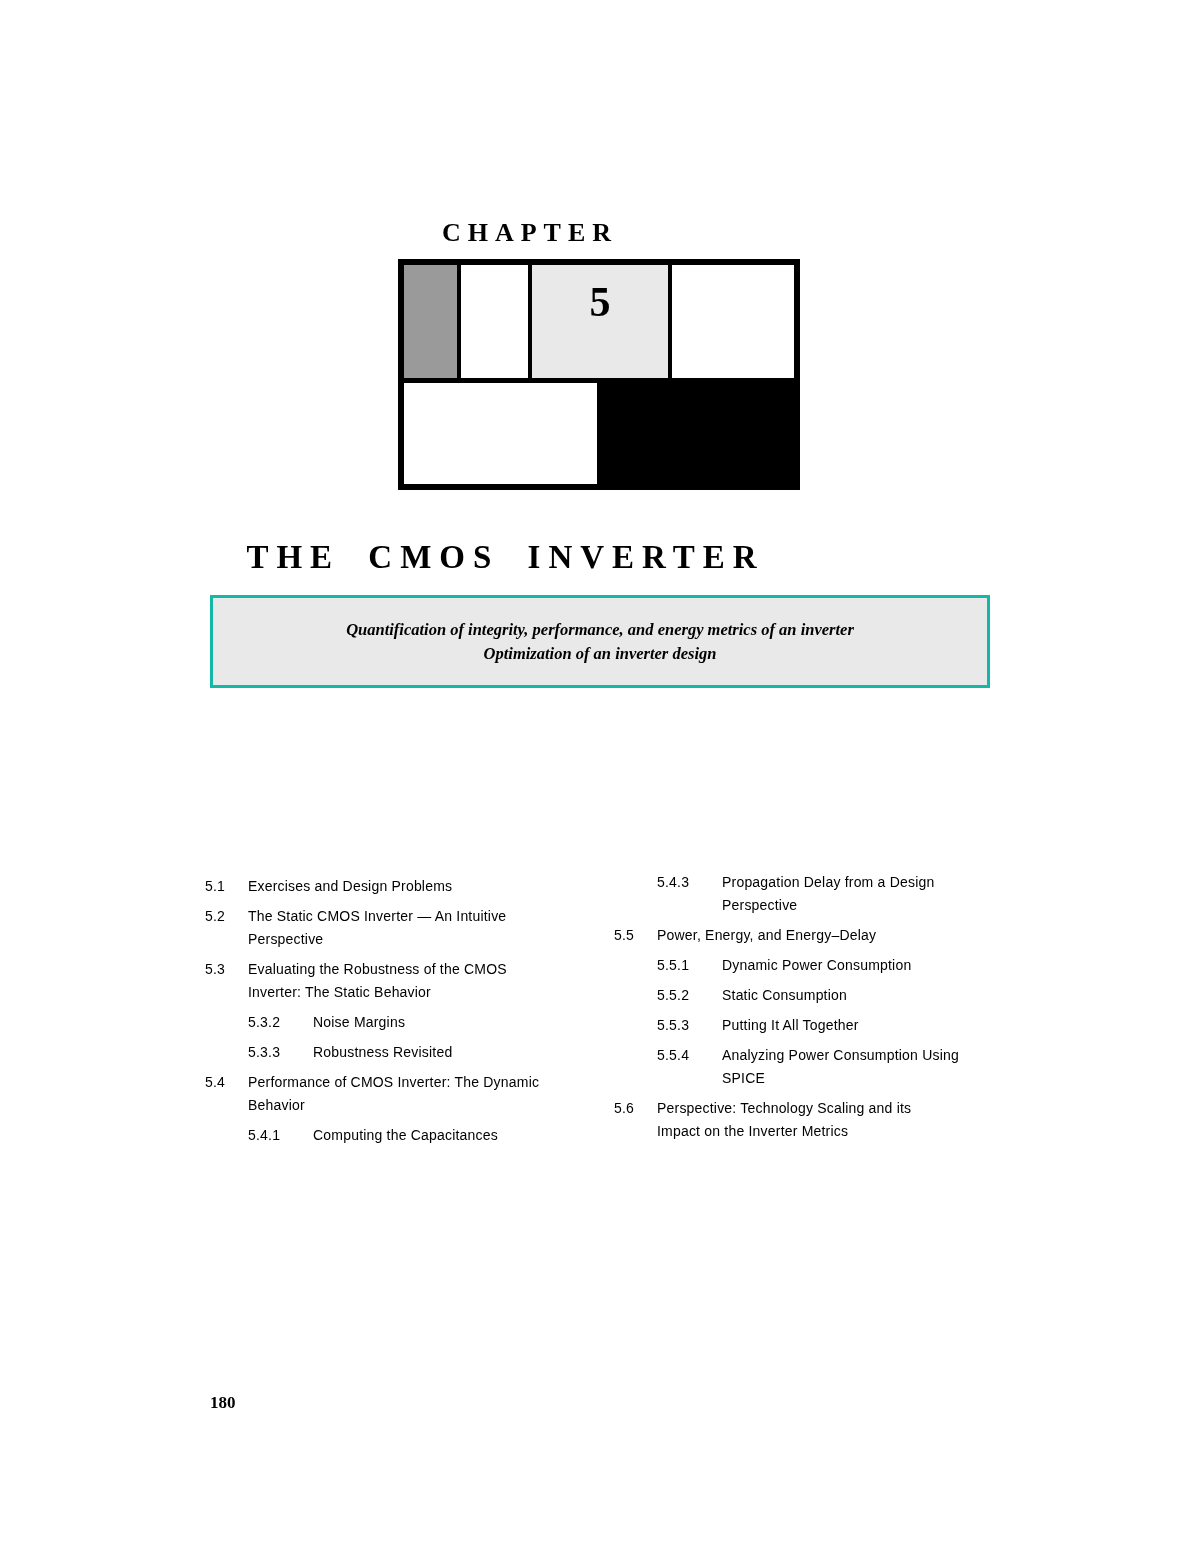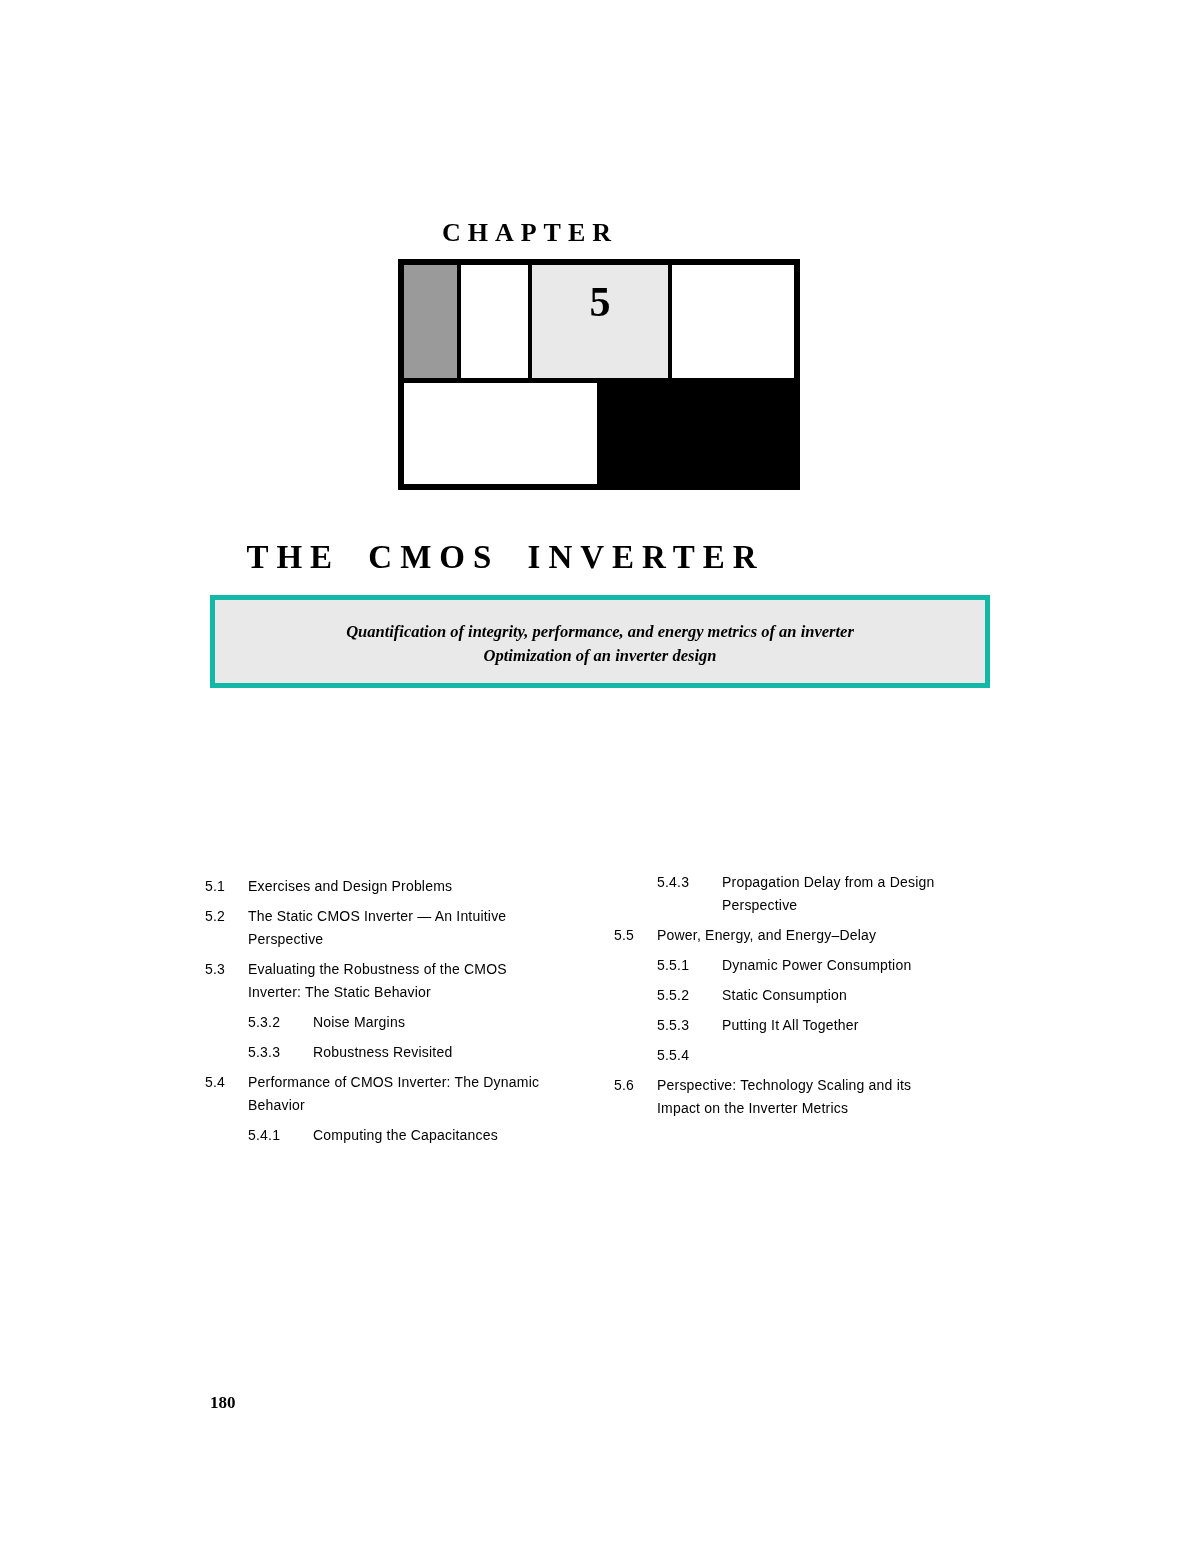--- a/index.html
+++ b/index.html
@@ -40,21 +40,21 @@
     position: absolute; top: 519px; left: 0; width: 1011px;
     text-align: center;
     font-family: "Liberation Serif", serif; font-weight: bold;
     font-size: 33px; letter-spacing: 8px; word-spacing: 12px; line-height: 1;
   }
 
   
   .abstract-box {
     position: absolute; left: 210px; top: 595px;
     width: 780px; height: 93px; box-sizing: border-box;
-    background: #e9e9e9; border: 5px solid #14b8a6;
+    background: #e9e9e9; border: 3px solid #14b8a6;
     padding-top: 20px;
   }
   .abstract-line {
     text-align: center;
     font-family: "Liberation Serif", serif;
     font-style: italic; font-weight: bold;
     font-size: 16.5px; line-height: 24px;
   }
 
   
@@ -149,20 +149,22 @@
     <div class="toc-item level2">
     <span class="num">5.5.2</span>
     <span class="txt">Static Consumption</span>
   </div>
     <div class="toc-item level2">
     <span class="num">5.5.3</span>
     <span class="txt">Putting It All Together</span>
   </div>
     <div class="toc-item level2">
     <span class="num">5.5.4</span>
+    <span class="txt">Analyzing Power Consumption Using
+SPICE</span>
   </div>
     <div class="toc-item level1">
     <span class="num">5.6</span>
     <span class="txt">Perspective: Technology Scaling and its
 Impact on the Inverter Metrics</span>
   </div>
   </div>
 
 <div class="page-number">180</div>
 

